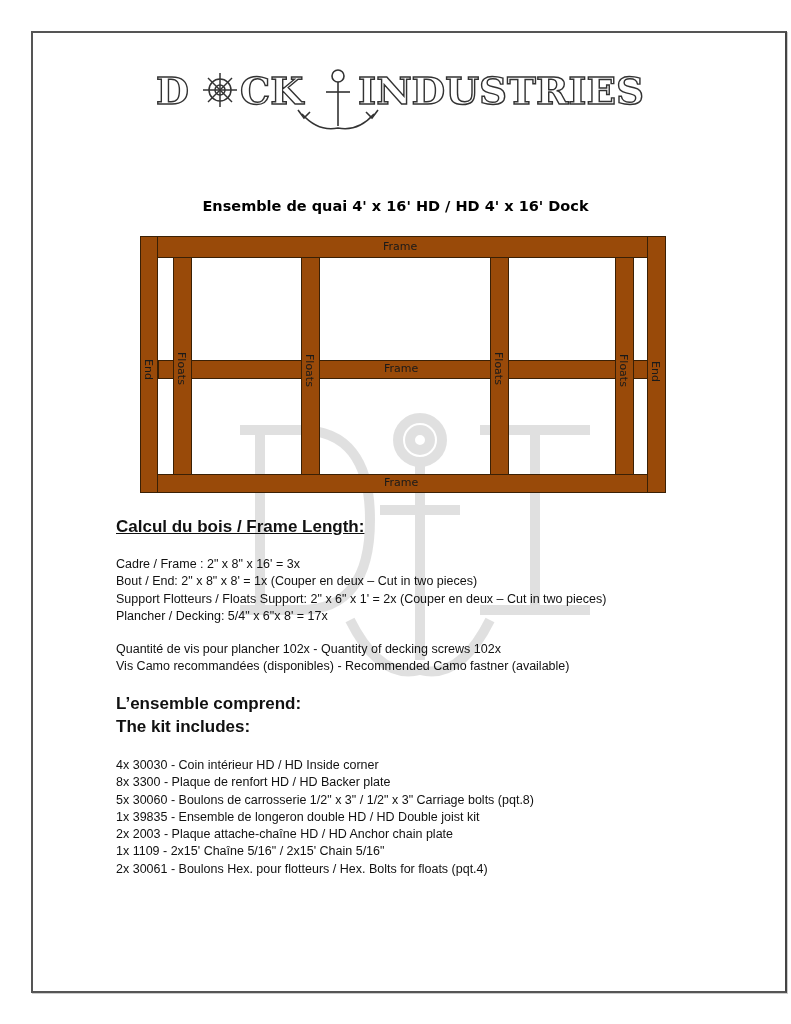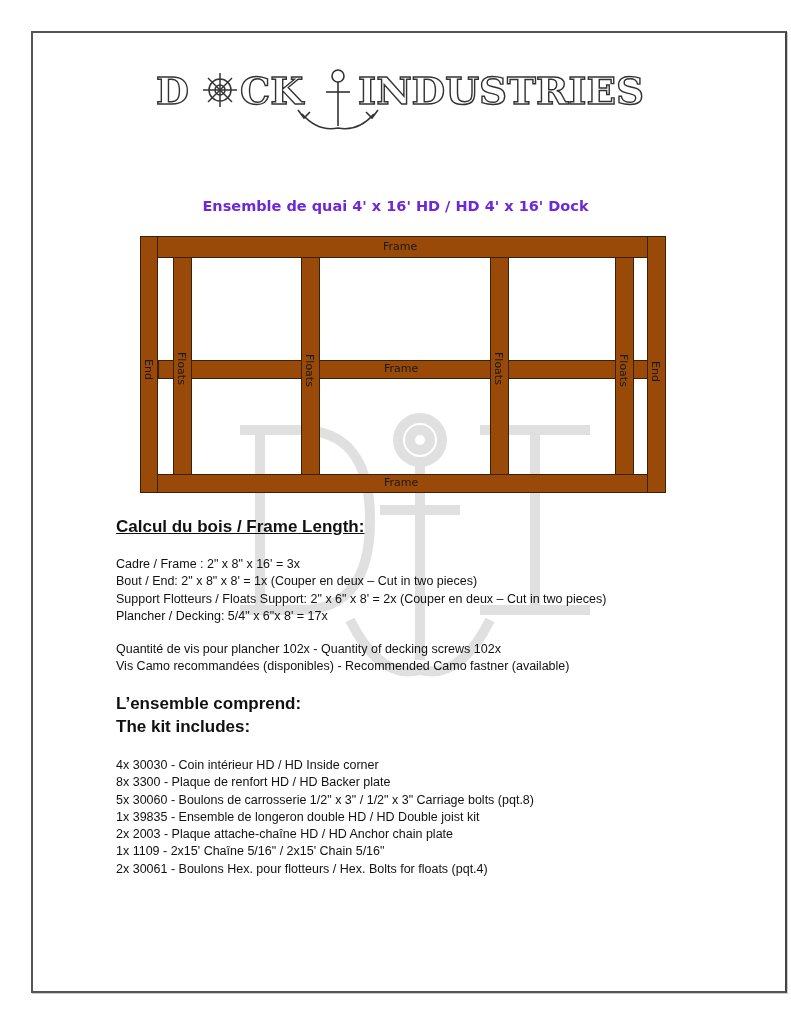--- a/index.html
+++ b/index.html
@@ -1,19 +1,19 @@
 <!DOCTYPE html>
 <html><head>
 <meta charset="utf-8">
 <style>
   html, body { margin:0; padding:0; background:#ffffff; }
   body { width:791px; height:1024px; position:relative; overflow:hidden; font-family:"Liberation Sans", sans-serif; color:#111; }
   .page-border { position:absolute; left:31px; top:31px; width:756px; height:962px; border:2px solid #555; border-right-color:#444; box-sizing:border-box; box-shadow: 1px 1px 0 #ccc; }
   .logo { position:absolute; left:150px; top:66px; width:500px; height:70px; }
-  .doc-title { position:absolute; left:0; width:791px; top:198px; text-align:center; font-family:"DejaVu Sans", sans-serif; font-weight:bold; font-size:14.5px; color:#6d28d9; }
+  .doc-title { position:absolute; left:0; width:791px; top:198px; text-align:center; font-family:"DejaVu Sans", sans-serif; font-weight:bold; font-size:14.5px; color:#000000; }
   .diagram { position:absolute; left:0; top:0; width:791px; height:1024px; pointer-events:none; }
   .plank { position:absolute; background:#994a09; border:1px solid #3a2005; box-sizing:border-box; pointer-events:auto; }
   .plank-label { position:absolute; font-family:"DejaVu Sans", sans-serif; font-size:11px; color:#1a1a1a; white-space:nowrap; }
   .vlabel { writing-mode: vertical-rl; }
   .watermark { position:absolute; left:230px; top:400px; width:380px; height:300px; opacity:0.22; pointer-events:none; }
   .section-heading { position:absolute; left:116px; font-weight:bold; font-size:17px; color:#111; }
   .underline { text-decoration:underline; }
   .text-block { position:absolute; left:116px; font-size:12.5px; line-height:17.3px; color:#111; }
   .text-line { display:block; white-space:nowrap; }
 </style>
@@ -90,21 +90,21 @@
   <span class="plank-label vlabel" style="left:303px;top:354px;">Floats</span>
   <span class="plank-label vlabel" style="left:492px;top:352px;">Floats</span>
   <span class="plank-label vlabel" style="left:617px;top:354px;">Floats</span>
 </div>
 
 <div class="section-heading underline" style="top:517px;">Calcul du bois / Frame Length:</div>
 
 <div class="text-block" style="top:556px;">
   <span class="text-line">Cadre / Frame : 2" x 8" x 16' = 3x</span>
   <span class="text-line">Bout / End: 2" x 8" x 8' = 1x (Couper en deux – Cut in two pieces)</span>
-  <span class="text-line">Support Flotteurs / Floats Support: 2" x 6" x 8' = 2x (Couper en deux – Cut in two pieces)</span>
+  <span class="text-line">Support Flotteurs / Floats Support: 2" x 6" x 1' = 2x (Couper en deux – Cut in two pieces)</span>
   <span class="text-line">Plancher / Decking: 5/4" x 6"x 8' = 17x</span>
 </div>
 
 <div class="text-block" style="top:641px;">
   <span class="text-line">Quantité de vis pour plancher 102x - Quantity of decking screws 102x</span>
   <span class="text-line">Vis Camo recommandées (disponibles) - Recommended Camo fastner (available)</span>
 </div>
 
 <div class="section-heading" style="top:694px;">L’ensemble comprend:</div>
 <div class="section-heading" style="top:717px;">The kit includes:</div>

